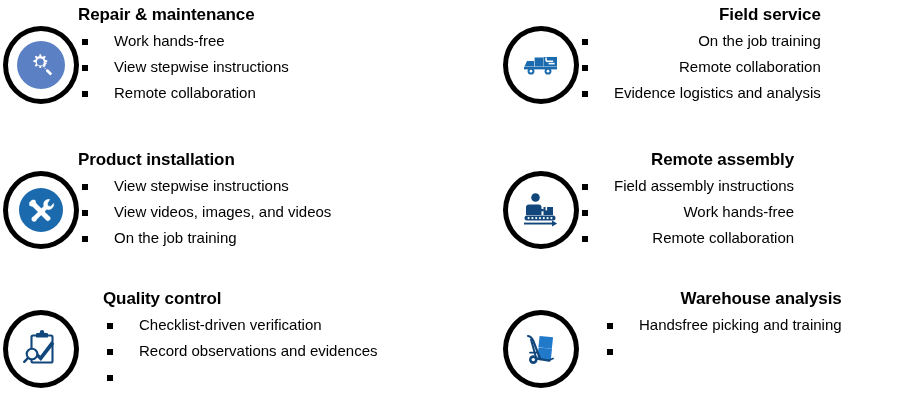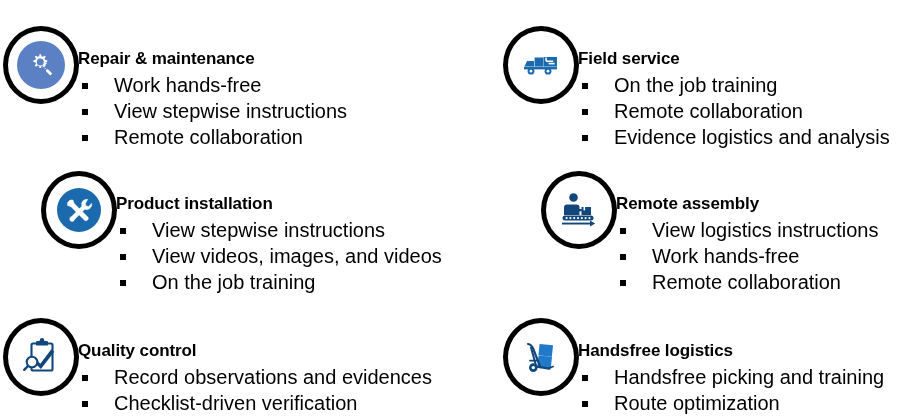--- a/index.html
+++ b/index.html
@@ -19,24 +19,24 @@
     width: 899px;
     height: 419px;
   }
   .use-case {
     position: absolute;
     display: flex;
     align-items: flex-start;
   }
   
   .col-left  { left: 0px; }
-  .col-right { left: 500px; }
+  .col-right { left: 500px; text-align: right; }
   .row-1 { top: 4px; }
-  .row-2 { top: 149px; padding-left: 38px; }
-  .row-3 { top: 296px; }
+  .row-2 { top: 149px; }
+  .row-3 { top: 288px; gap: 25px; }
 
   
   .icon-wrap {
     position: relative;
     width: 78px;
     height: 80px;
     flex: 0 0 78px;
     margin-top: 22px;
   }
   .ring {
@@ -60,39 +60,38 @@
     position: absolute;
     left: 50%;
     top: 50%;
     transform: translate(-50%,-50%);
     border-radius: 50%;
   }
 
   
   .text-block {
     padding-top: 0px;
-    margin-top: 44px;
   }
   .uc-title {
     font-size: 17px;
     font-weight: bold;
     letter-spacing: -0.1px;
     line-height: 22px;
     margin: 0 0 2px 0;
     white-space: nowrap;
     color: #000000;
   }
   .bullets {
     list-style: none;
     margin: 0;
     padding: 0;
   }
   .bullets li {
     position: relative;
-    font-size: 20px;
+    font-size: 15px;
     line-height: 26px;
     white-space: nowrap;
     padding-left: 36px;
     color: #000000;
   }
   .bullets li .sq {
     position: absolute;
     left: 4px;
     top: 11px;
     width: 6px;
@@ -202,21 +201,21 @@
             </g>
             <rect x="5.0" y="34.6" width="29.0" height="1.9"></rect>
             <path d="M33.0 32.6l5.2 2.95-5.2 2.95z"></path>
           </g>
         </svg>
       </div>
     </div>
     <div class="text-block">
       <div class="uc-title">Remote assembly</div>
       <ul class="bullets">
-        <li><span class="sq"></span><span>View logistics instructions</span></li>
+        <li><span class="sq"></span><span>Field assembly instructions</span></li>
         <li><span class="sq"></span><span>Work hands-free</span></li>
         <li><span class="sq"></span><span>Remote collaboration</span></li>
       </ul>
     </div>
   </div>
 
   <div class="use-case col-left row-3">
     <div class="icon-wrap">
       <div class="ring">
         <svg width="42" height="42" viewBox="0 0 42 42">
@@ -227,22 +226,22 @@
             <path d="M15.5 22.5l4.8 5.2 11.0-14.4 3.0 2.4-13.4 17.4-8.0-8.0z" fill="#12477c"></path>
             <circle cx="12.0" cy="26.0" r="5.3" fill="#ffffff" stroke="#12477c" stroke-width="2.1"></circle>
             <path d="M8.1 29.9l-3.9 3.9" stroke="#12477c" stroke-width="2.4" stroke-linecap="round" fill="none"></path>
           </g>
         </svg>
       </div>
     </div>
     <div class="text-block">
       <div class="uc-title">Quality control</div>
       <ul class="bullets">
+        <li><span class="sq"></span><span>Checklist-driven verification</span></li>
         <li><span class="sq"></span><span>Record observations and evidences</span></li>
-        <li><span class="sq"></span><span>Checklist-driven verification</span></li>
         <li><span class="sq"></span></li>
       </ul>
     </div>
   </div>
 
   <div class="use-case col-right row-3">
     <div class="icon-wrap">
       <div class="ring">
         <svg width="44" height="44" viewBox="0 0 44 44">
           <g>
@@ -253,22 +252,21 @@
             <path d="M11.0 25.6l6.6 0" stroke="#12477c" stroke-width="1.9" fill="none" stroke-linecap="round"></path>
             <path d="M17.8 31.6l12.5 2.0" stroke="#12477c" stroke-width="2.2" fill="none" stroke-linecap="round"></path>
             <path d="M30.2 33.2l3.8-1.7" stroke="#12477c" stroke-width="1.8" fill="none" stroke-linecap="round"></path>
             <circle cx="14.3" cy="32.6" r="4.3" fill="#12477c"></circle>
             <circle cx="14.3" cy="32.6" r="1.7" fill="#ffffff"></circle>
           </g>
         </svg>
       </div>
     </div>
     <div class="text-block">
-      <div class="uc-title">Handsfree  logistics</div>
+      <div class="uc-title">Warehouse  analysis</div>
       <ul class="bullets">
         <li><span class="sq"></span><span>Handsfree picking and training</span></li>
         <li><span class="sq"></span></li>
-        <li><span class="sq"></span><span>Route optimization</span></li>
       </ul>
     </div>
   </div>
 
 </div>
 
 </body></html>

